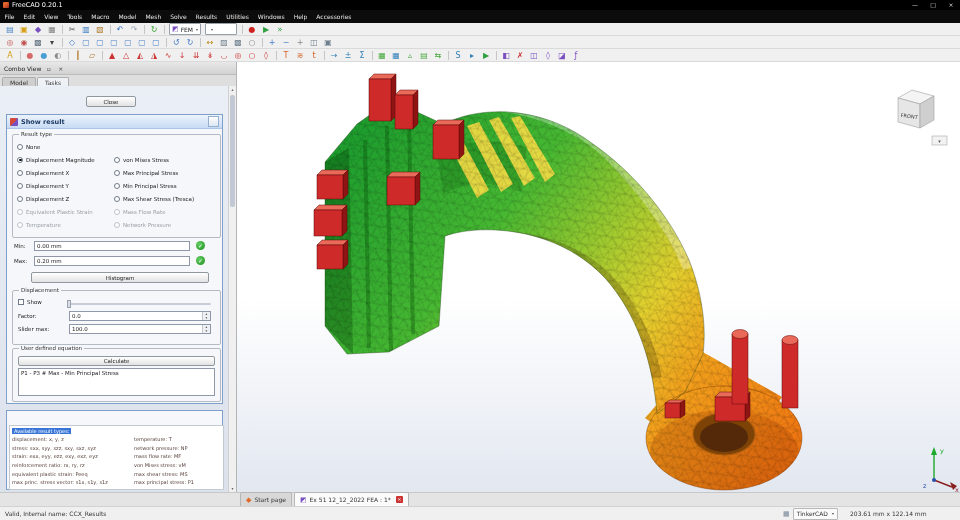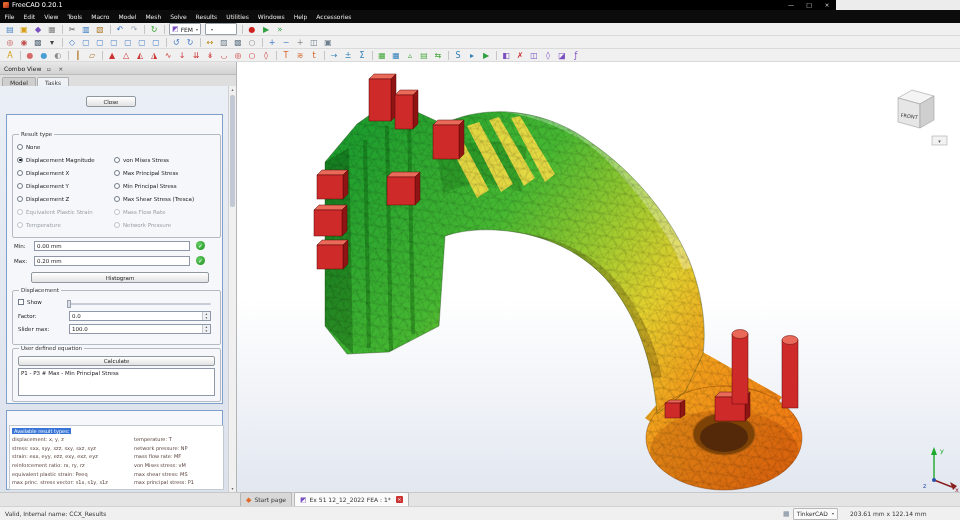--- a/index.html
+++ b/index.html
@@ -1,19 +1,19 @@
 <!DOCTYPE html>
 <html><head>
 <meta charset="utf-8">
 <style>
   html,body{margin:0;padding:0;}
   body{width:960px;height:520px;position:relative;overflow:hidden;background:#ececec;
        font-family:"DejaVu Sans","Liberation Sans",sans-serif;color:#222;}
   
-  .titlebar{position:absolute;left:0;top:0;width:836px;height:10px;background:#000;color:#fff;
+  .titlebar{position:absolute;left:0;top:0;width:960px;height:10px;background:#000;color:#fff;
             display:flex;align-items:center;font-size:6.5px;}
   .app-icon{width:6px;height:6px;margin:0 3px;border-radius:1px;
             background:linear-gradient(135deg,#e2622c 40%,#9a2b1e);}
   .win-controls{margin-left:auto;display:flex;height:10px;}
   .win-btn{width:18px;text-align:center;font-size:6px;line-height:10px;color:#ddd;}
   
   .menubar{position:absolute;left:0;top:10px;width:960px;height:13px;background:#0c0c0c;
            display:flex;align-items:center;font-size:6px;color:#e6e6e6;}
   .menu-item{padding:0 4.5px;line-height:13px;}
   
@@ -258,20 +258,25 @@
   </div>
   <div class="panel-tabs" id="combo-tabs">
       <span class="ptab">Model</span>
       <span class="ptab active">Tasks</span>
     </div>
 
   <div class="panel-body">
     <div class="btn task-close-btn">Close</div>
 
     <div class="task-section" id="show-result-section">
+      <div class="section-header">
+        <span class="section-icon"></span>
+        <span>Show result</span>
+        <span class="section-header-btn"></span>
+      </div>
 
       <div class="groupbox" id="result-type-group" style="left:5px;top:19px;width:207px;height:102px;">
         <span class="groupbox-label">Result type</span>
         <div class="rt-col-left" id="radios-left">
             <div class="radio-row">
               <span class="radio-circle"></span>
               <span class="radio-label">None</span>
             </div>
             <div class="radio-row checked">
               <span class="radio-circle"></span>

